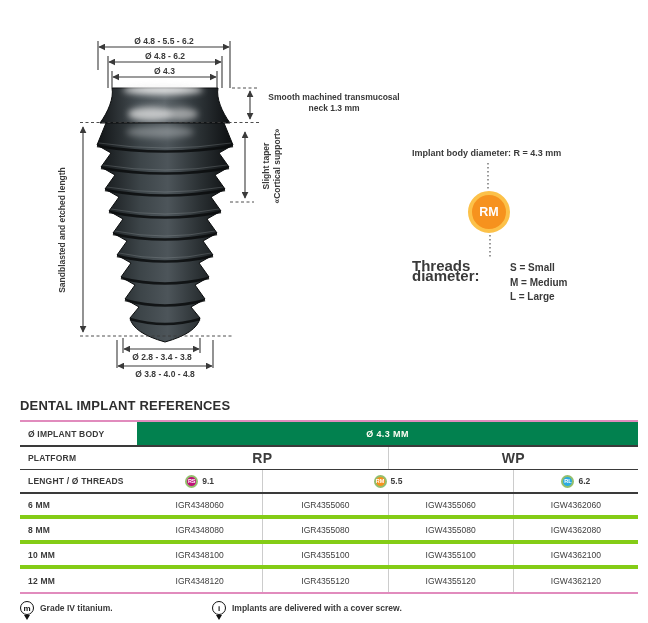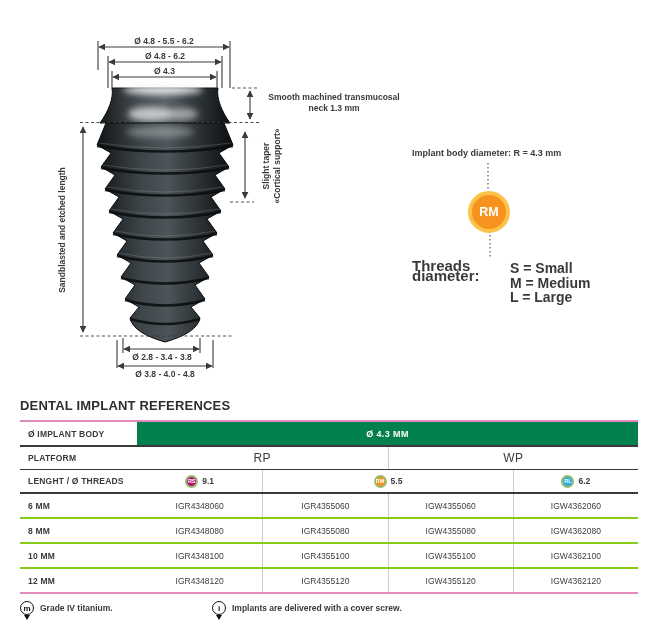--- a/index.html
+++ b/index.html
@@ -17,43 +17,43 @@
   .dim-top1 { left:98px;  top:36px; width:132px; }
   .dim-top2 { left:108px; top:51px; width:114px; }
   .dim-top3 { left:112px; top:66px; width:105px; }
   .neck-note { left:252px; top:92px; width:164px; line-height:11px; }
   .taper-note { left:216px; top:155px; width:112px; height:22px; line-height:11px; }
   .length-note { left:-22px; top:224px; width:170px; height:12px; }
   .dim-bot1 { left:112px; top:352px; width:100px; }
   .dim-bot2 { left:112px; top:369px; width:106px; }
   .legend-diam { left:412px; top:148px; width:190px; font-size:9px; }
   .legend-threads { left:412px; top:261px; width:95px; font-size:15px; }
-  .legend-sizes { left:510px; top:261px; width:90px; font-size:14px; line-height:14.5px; font-weight:700; }
+  .legend-sizes { left:510px; top:261px; width:90px; font-size:10px; line-height:14.5px; font-weight:700; }
   .rm-circle {
     position:absolute; left:468px; top:191px; width:42px; height:42px;
     background:#f6921e; border:4px solid #fcc149; border-radius:50%;
     display:flex; align-items:center; justify-content:center;
     color:#fff; font-size:12.5px; font-weight:700;
   }
   
   .refs { position:absolute; left:20px; top:398px; width:618px; }
   .refs-title { font-size:13px; font-weight:700; color:#2e2e2e; letter-spacing:.2px; margin-bottom:7px; }
   .trow { display:grid; grid-template-columns:117px repeat(4,1fr); align-items:center; }
   .r-body    { height:27px; border-top:2.5px solid #e18bbd; border-bottom:2px solid #3a3a3a; }
   .r-plat    { height:23px; border-bottom:1px solid #3a3a3a; }
   .r-threads { height:24px; border-bottom:2px solid #3a3a3a; }
-  .r-data    { height:25px; border-bottom:2px solid #84cc16; }
+  .r-data    { height:25px; border-bottom:4px solid #84cc16; }
   .r-last    { border-bottom:2.5px solid #e18bbd; }
   .lcell { font-size:8.5px; font-weight:700; padding-left:8px; letter-spacing:.2px; }
   .dcell { font-size:8.5px; text-align:right; color:#3c3c3c; height:100%; display:flex; align-items:center; justify-content:center; }
   .dcell + .dcell, .sep { border-left:1px solid #cccccc; }
   .span2 { grid-column:span 2; }
   .span4 { grid-column:span 4; }
   .green-band { background:#02814f; color:#fdfdf2; font-weight:700; font-size:9px; letter-spacing:.4px; }
-  .plat { font-weight:400; font-size:12px; letter-spacing:.3px; }
+  .plat { font-weight:700; font-size:14px; letter-spacing:.3px; }
   .thread-cell { gap:4px; font-weight:700; }
   .badge {
     width:13px; height:13px; border-radius:50%; border:2px solid #93bf6d;
     color:#fff; font-size:5.5px; font-weight:700;
     display:inline-flex; align-items:center; justify-content:center; flex:0 0 auto;
   }
   .badge-rs { background:#bf1077; }
   .badge-rm { background:#f6921e; }
   .badge-rl { background:#29abe2; }
   

